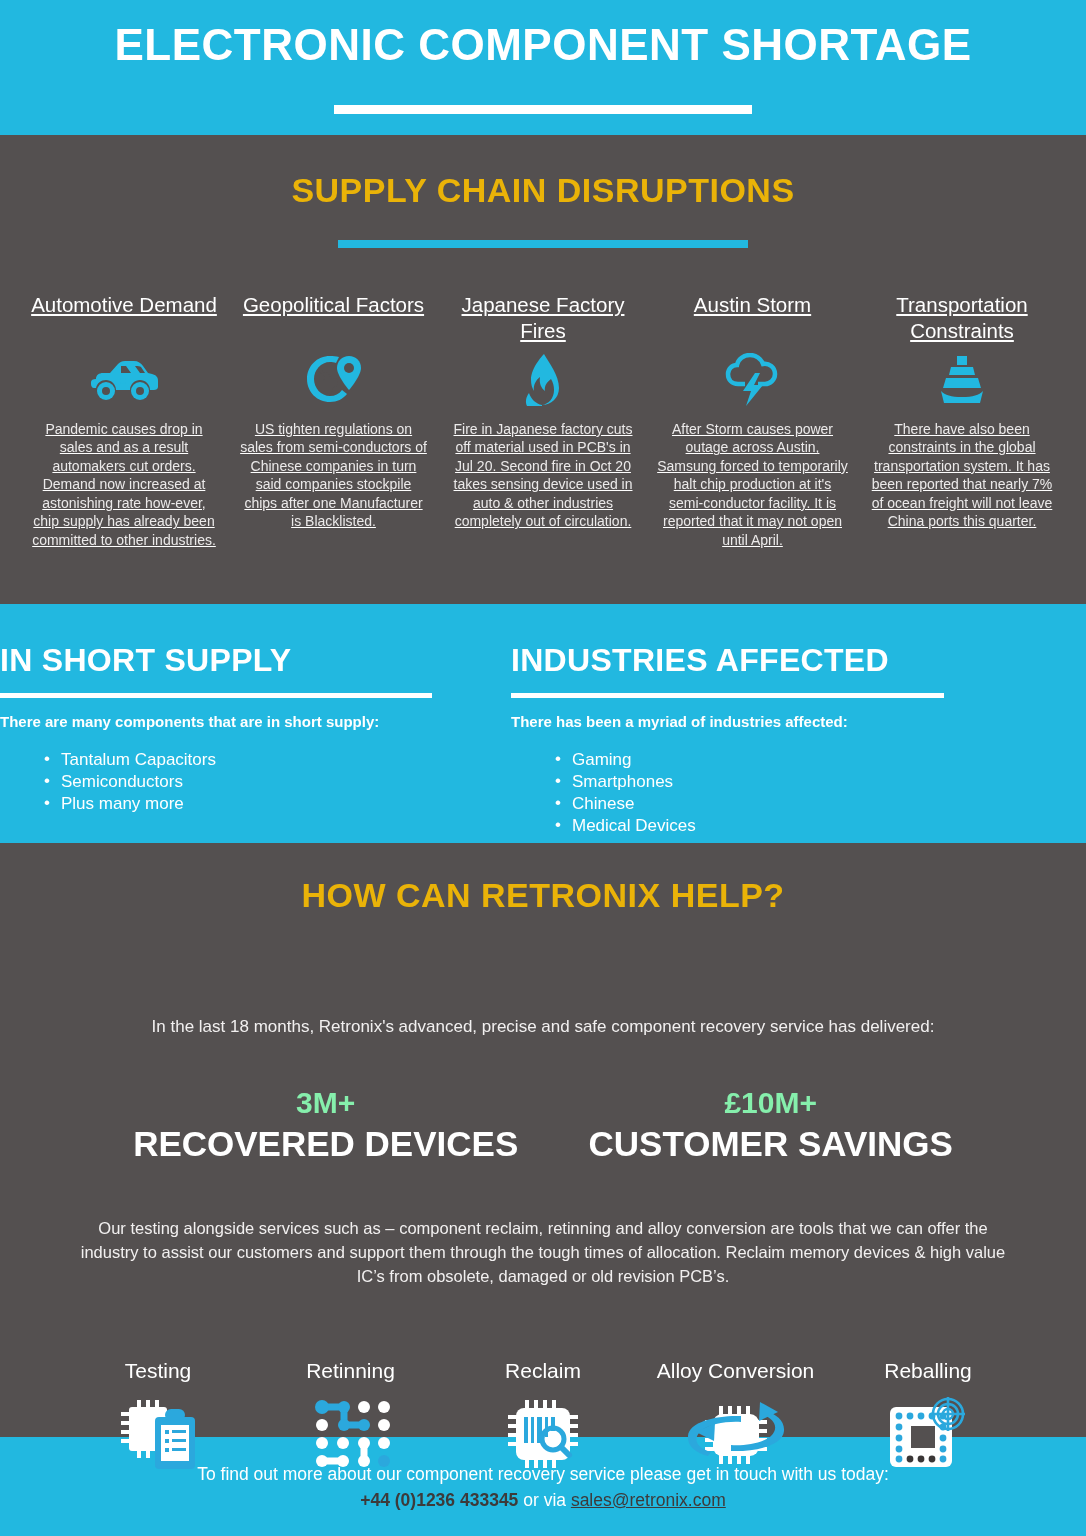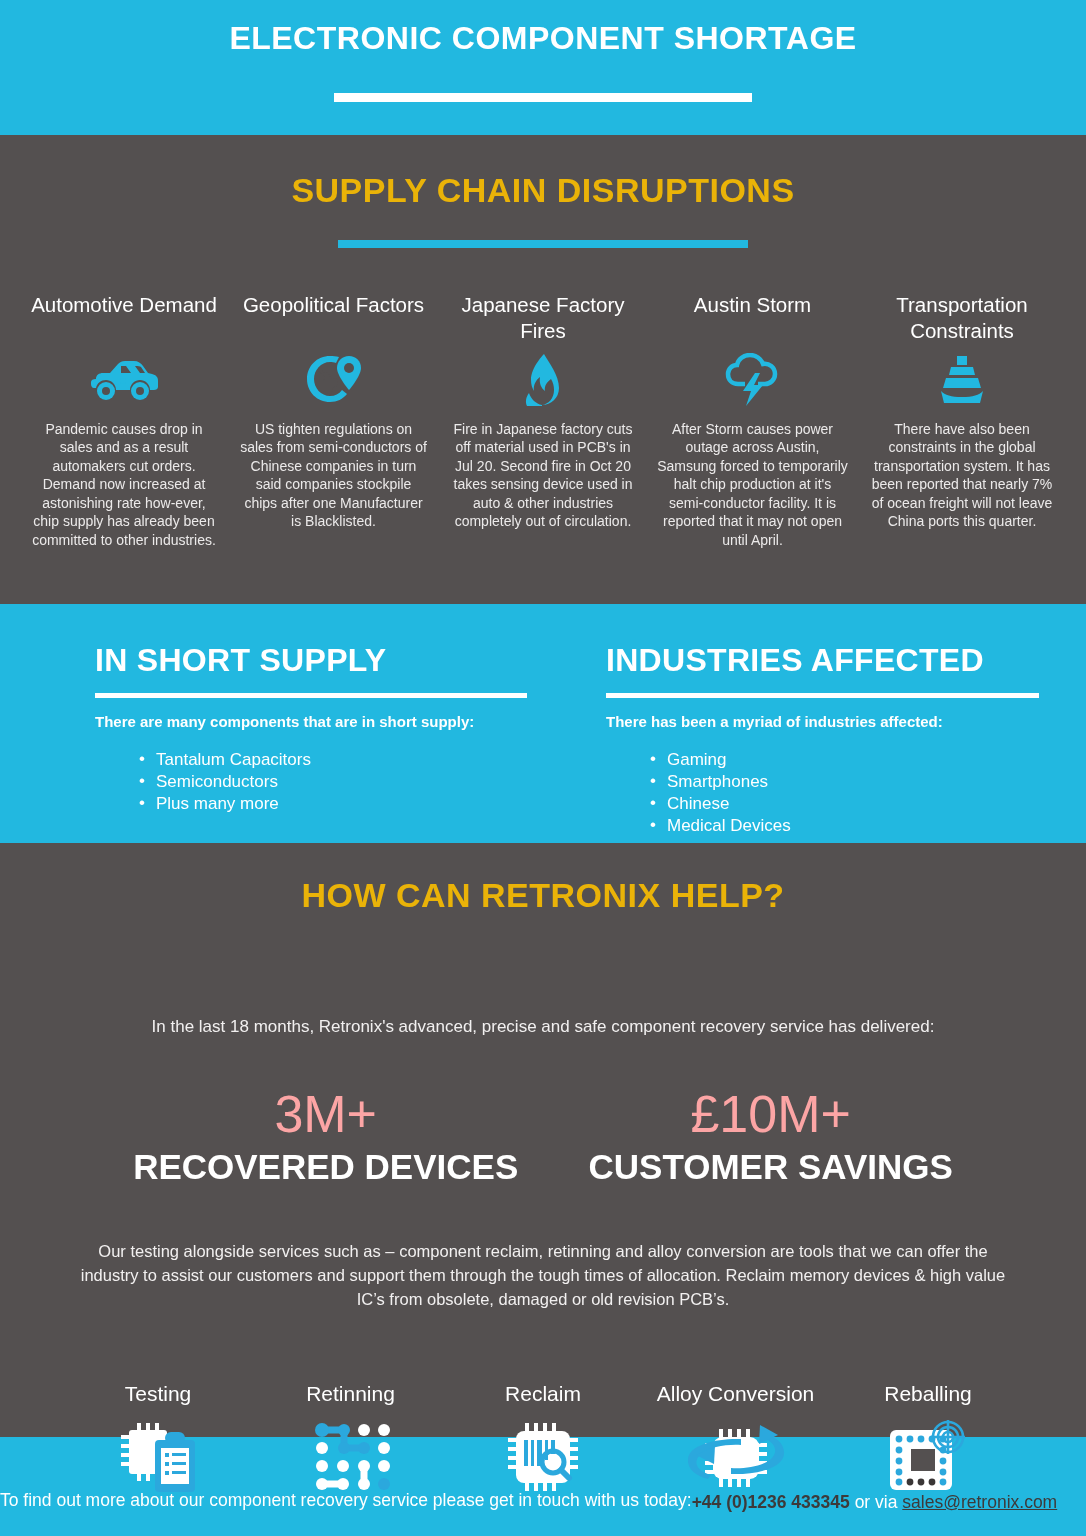--- a/index.html
+++ b/index.html
@@ -16,21 +16,21 @@
   .header {
     background:#22b8e0;
     height:135px;
     display:flex;
     flex-direction:column;
     align-items:center;
     justify-content:flex-start;
     padding-top:22px;
   }
   .header h1 {
-    font-size:32px;
+    font-size:44px;
     font-weight:bold;
     letter-spacing:0.5px;
     color:#fff;
     text-align:center;
     line-height:1.05;
   }
   .header .rule {
     width:418px;
     height:9px;
     background:#ffffff;
@@ -59,21 +59,21 @@
     background:#22b8e0;
     margin-top:30px;
   }
   .cols {
     display:flex;
     width:1030px;
     margin-top:44px;
     justify-content:space-between;
     align-items:flex-start;
   }
-  .col { width:192px; display:flex; flex-direction:column; align-items:center; }
+  .col { width:192px; display:flex; flex-direction:column; align-items:center;text-decoration:underline; }
   .col-title {
     font-size:20.5px;
     line-height:1.28;
     text-align:center;
     color:#ffffff;
     font-weight:normal;
     min-height:54px;
   }
   .col-icon { margin-top:8px; height:52px; display:flex; align-items:center; justify-content:center; }
   .col-body {
@@ -84,21 +84,21 @@
     color:#eceaea;
   }
 
   
   .lists-section {
     background:#22b8e0;
     height:239px;
     display:flex;
     padding:38px 0 0 0;
   }
-  .list-block { padding-left:95px; }
+  .list-block { }
   .list-block.second { padding-left:79px; }
   .list-title {
     font-size:32px;
     font-weight:bold;
     color:#ffffff;
     letter-spacing:0.3px;
   }
   .list-rule {
     height:5px;
     background:#ffffff;
@@ -151,23 +151,23 @@
     text-align:center;
   }
   .stats {
     display:flex;
     width:890px;
     margin-top:30px;
     justify-content:space-around;
   }
   .stat { text-align:center; }
   .stat-num {
-    font-size:52px;
-    font-weight:normal;
-    color:#fca5a5;
+    font-size:30px;
+    font-weight:bold;
+    color:#86efac;
     line-height:1.05;
   }
   .stat-label {
     font-size:35px;
     font-weight:bold;
     color:#ffffff;
     line-height:1.22;
     margin-top:4px;
   }
   .desc {
@@ -187,20 +187,21 @@
   }
   .service { display:flex; flex-direction:column; align-items:center; width:190px; }
   .service-label { font-size:21px; color:#ffffff; white-space:nowrap; }
   .service-icon { margin-top:12px; height:78px; display:flex; align-items:center; justify-content:center; }
 
   
   .footer {
     background:#22b8e0;
     height:99px;
     display:flex;
+    flex-direction:column;
     align-items:center;
     padding-top:27px;
   }
   .footer-line1 { font-size:17.5px; color:#ffffff; font-weight:normal; }
   .footer-line2 { font-size:17.5px; margin-top:5px; color:#ffffff; }
   .footer-phone { color:#3d3a3a; font-weight:bold; }
   .footer-email { color:#3d3a3a; text-decoration:underline; }
 </style>
 </head>
 <body>

